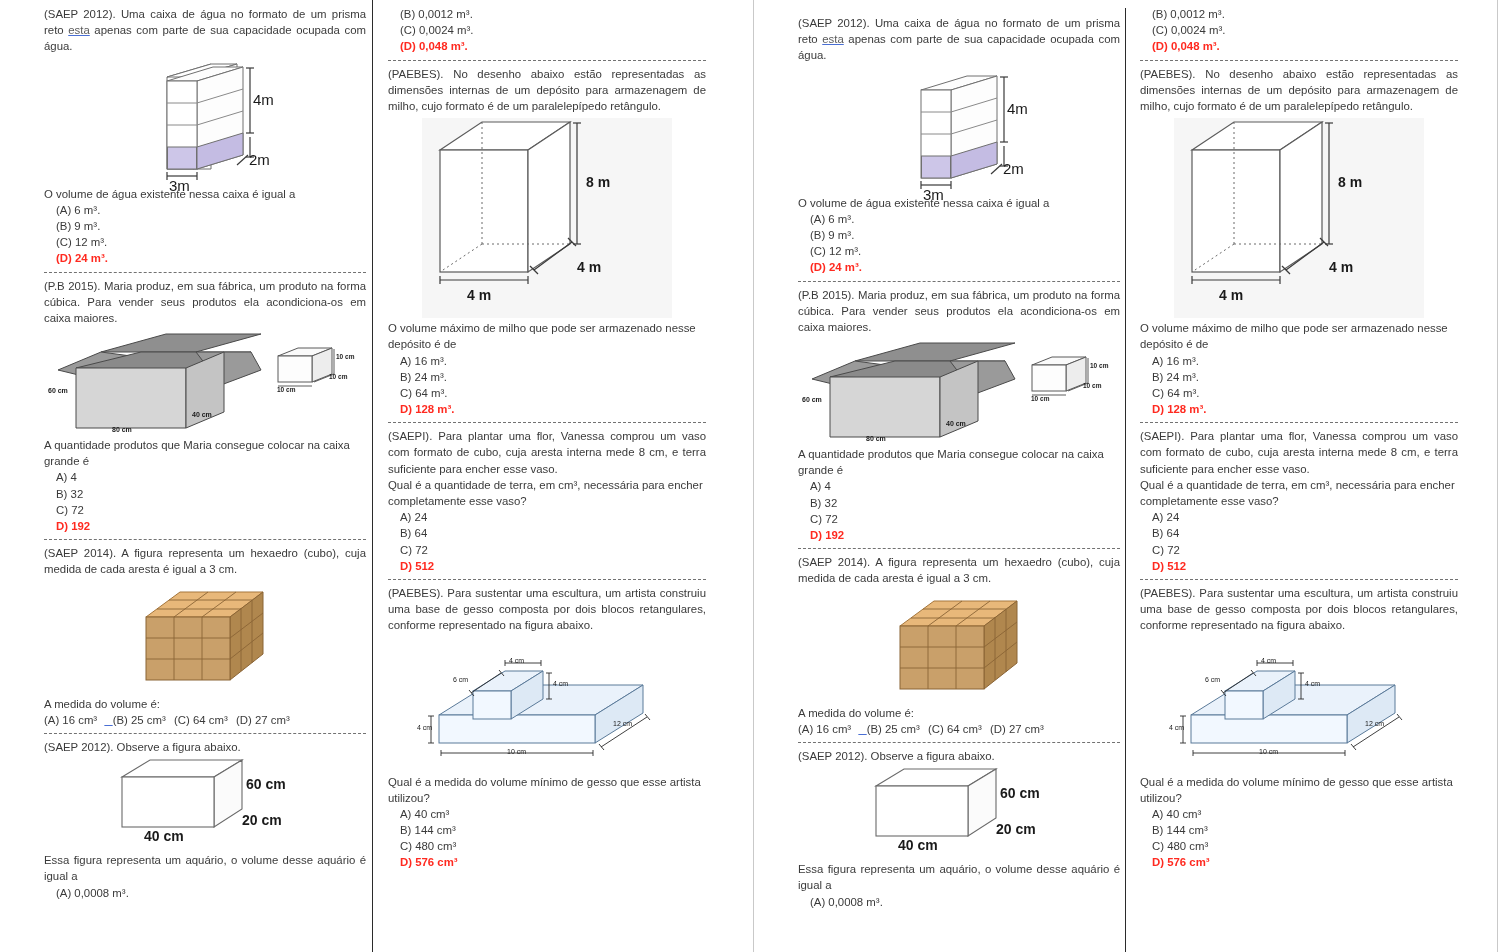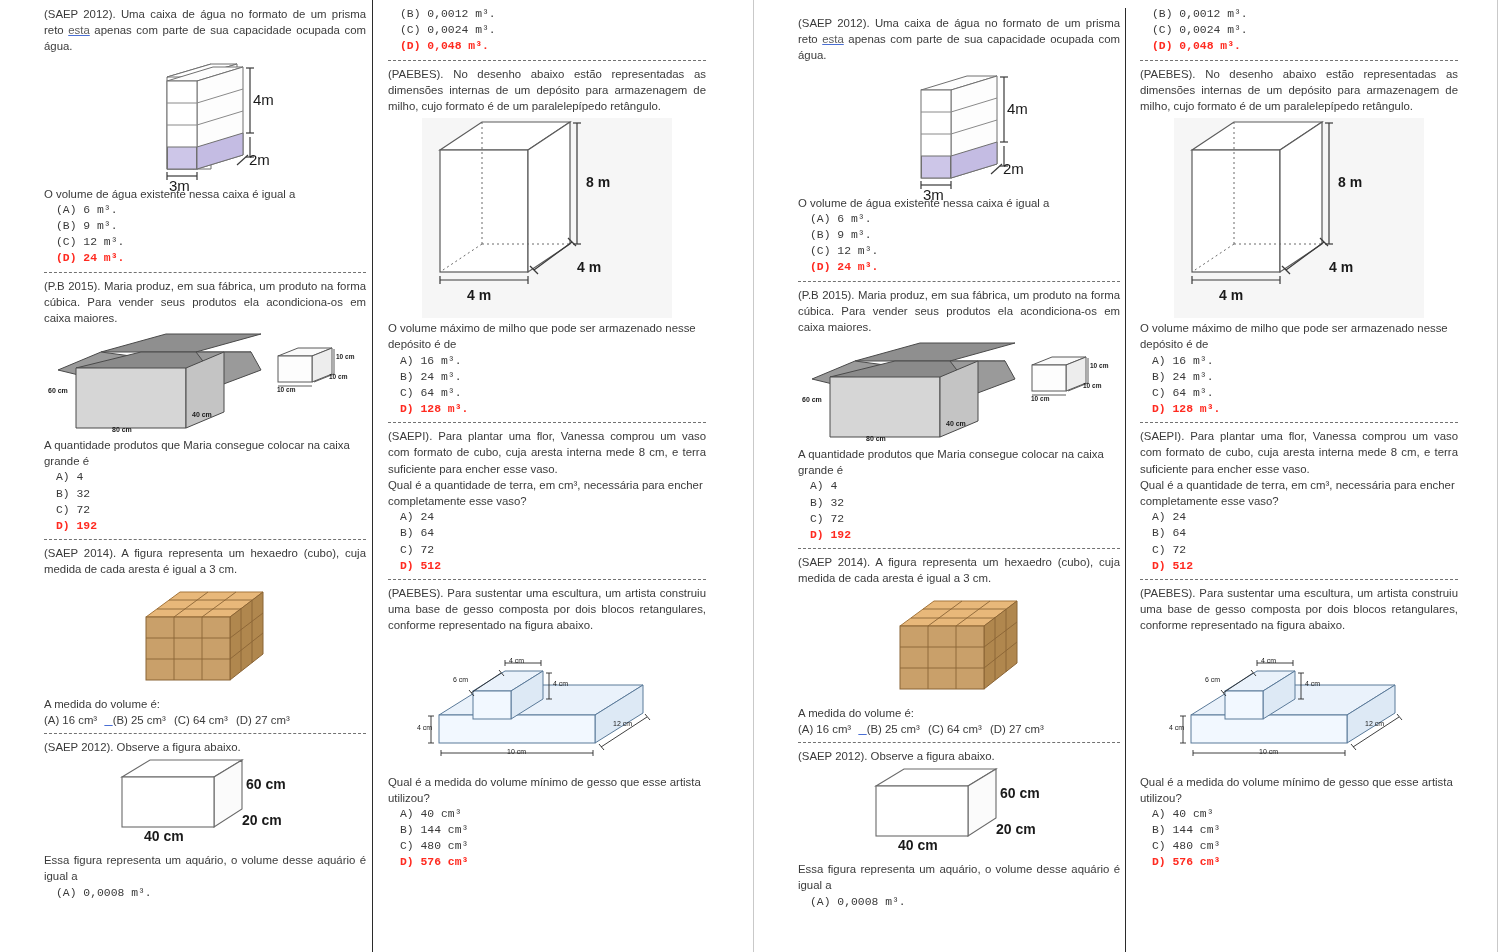--- a/index.html
+++ b/index.html
@@ -19,21 +19,21 @@
   .vrule.light { border-left: 1px solid #c9c9c9; }
   .col {
     position: absolute;
     top: 0;
     font-size: 11.4px;
     line-height: 1.42;
     color: #333333;
   }
   p.q { margin: 0 0 0 0; text-align: justify; text-justify: inter-word; color: #3a3a3a; }
   p.q.nj { text-align: left; }
-  .opt { margin: 0 0 0 12px; color: #3a3a3a; white-space: nowrap; font-family: Liberation Mono, monospace; }
+  .opt { margin: 0 0 0 12px; color: #3a3a3a; white-space: nowrap; }
   .opt.ans { color: #ff2a20; font-weight: bold; }
   .optrow { margin: 0 0 0 0; color: #3a3a3a; }
   .sep {
     border-top: 1.6px dashed #5a5a5a;
     margin: 5px 0 5px 0;
     height: 0;
     opacity: .85;
   }
   u.blue { text-decoration: underline; text-decoration-color: #4a6fd4; color: #5a5a5a; }
 

